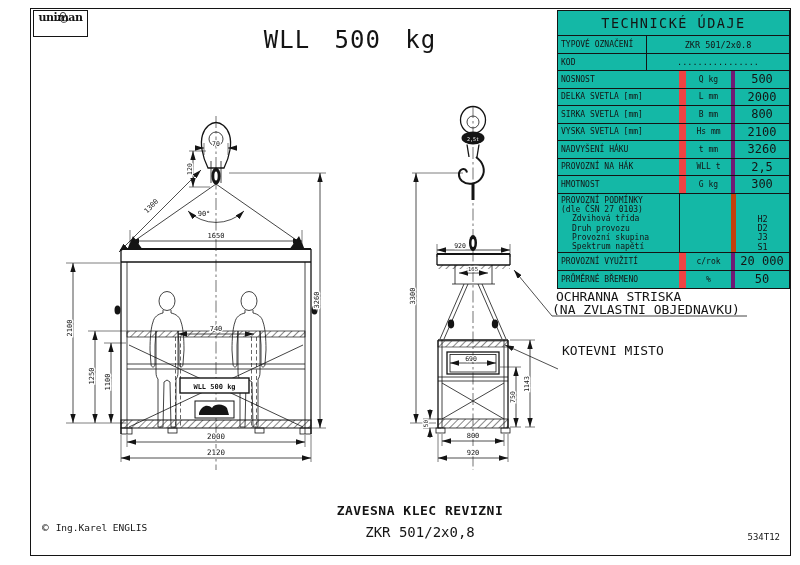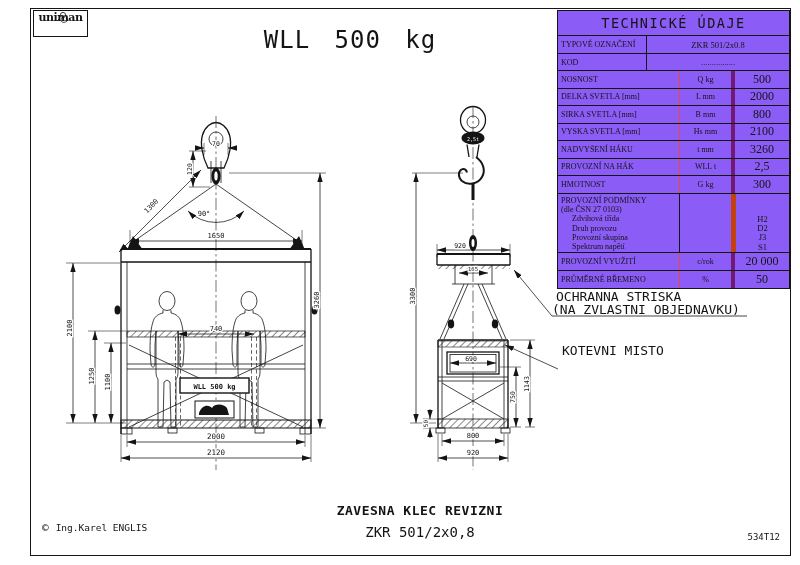--- a/index.html
+++ b/index.html
@@ -13,32 +13,32 @@
         box-sizing:border-box;text-align:center;}
   #logo .lt{font-family:"DejaVu Serif",serif;font-weight:bold;font-size:11px;letter-spacing:-.5px;
         line-height:13px;}
 
   
   #bigtitle{position:absolute;left:245px;top:26px;width:210px;text-align:center;
         font-size:24px;letter-spacing:1px;word-spacing:9px;}
 
   
   #ttable{position:absolute;left:557px;top:10px;width:231px;border:1.5px solid #141414;
-        box-sizing:content-box;background:#8b5cf6;}
+        box-sizing:content-box;background:#14b8a6;}
   #ttable .thead{height:24px;display:flex;align-items:center;justify-content:center;
         font-size:13.5px;letter-spacing:1.5px;}
   .trow{border-top:1px solid #141414;display:flex;font-size:8px;}
-  .trow .c{display:flex;align-items:center;box-sizing:border-box;font-family:Liberation Serif, serif;}
+  .trow .c{display:flex;align-items:center;box-sizing:border-box;}
   .trow .lbl{padding-left:3px;}
   .two{height:17px;}
   .two .lbl{width:88px;}
   .two .val{flex:1;border-left:1px solid #141414;justify-content:center;font-size:8.5px;}
   .three{height:16.5px;}
   .three .lbl{width:121px;}
-  .three .unit{width:52px;border-left:1px solid #ef4444;justify-content:center;font-size:8px;}
+  .three .unit{width:52px;border-left:7px solid #ef4444;justify-content:center;font-size:8px;}
   .three .val{flex:1;border-left:4px solid #701a75;justify-content:center;font-size:12px;text-align:center;}
   .cond{height:58px;}
   .cond .condl{width:121px;display:block;padding-top:2px;}
   .cond .condl div{height:9.4px;line-height:9.4px;padding-left:3px;}
   .cond .condl div.ind{padding-left:14px;}
   .cond .unit{width:52px;border-left:1px solid #141414;}
   .cond .condv{flex:1;border-left:5px solid #c2410c;display:block;padding-top:21px;text-align:center;}
   .cond .condv div{height:9.4px;line-height:9.4px;font-size:8.5px;}
 
   

